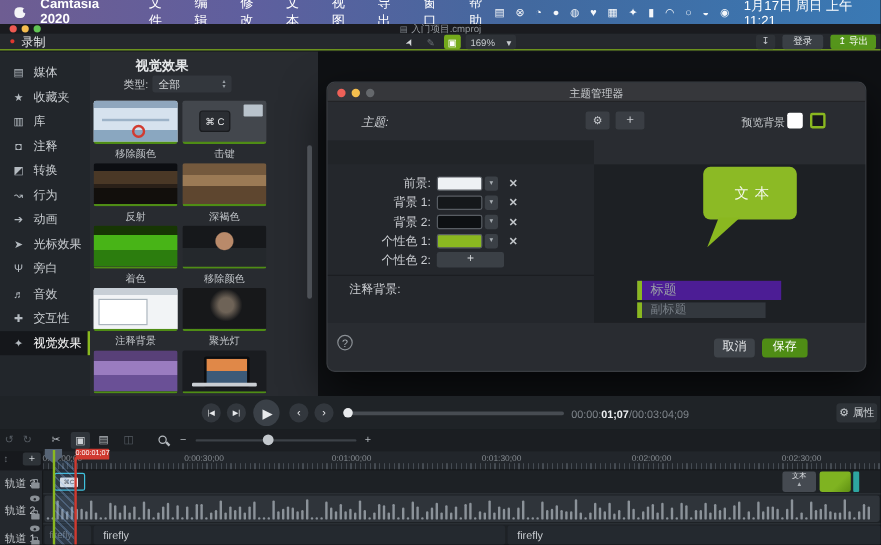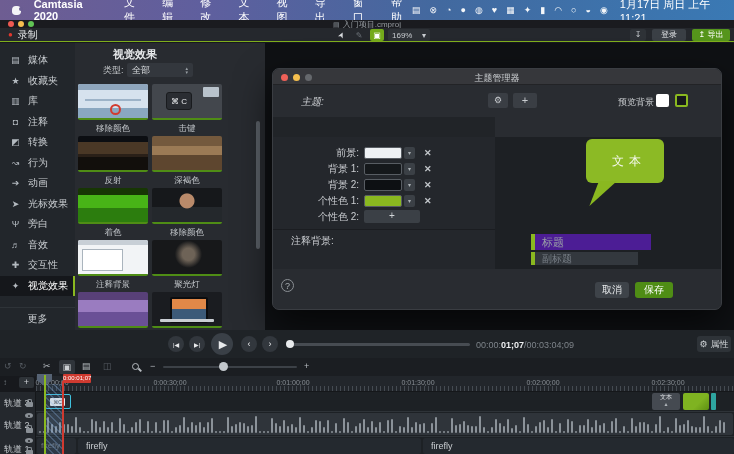--- a/index.html
+++ b/index.html
@@ -292,21 +292,20 @@
         <span class="sb-lbl">音效</span>
       </div>
     <div class="sb-item">
         <span class="sb-ico">✚</span>
         <span class="sb-lbl">交互性</span>
       </div>
     <div class="sb-item sel">
         <span class="sb-ico">✦</span>
         <span class="sb-lbl">视觉效果</span>
       </div>
-    <div class="sb-more">更多</div>
   </div>
 
   <div class="panel">
     <div class="panel-title">视觉效果</div>
     <div class="type-row">
       <span class="type-lbl">类型:</span>
       <span class="type-dd">
         <span>全部</span>
         <span class="dd-carets">
             <span>▴</span>

